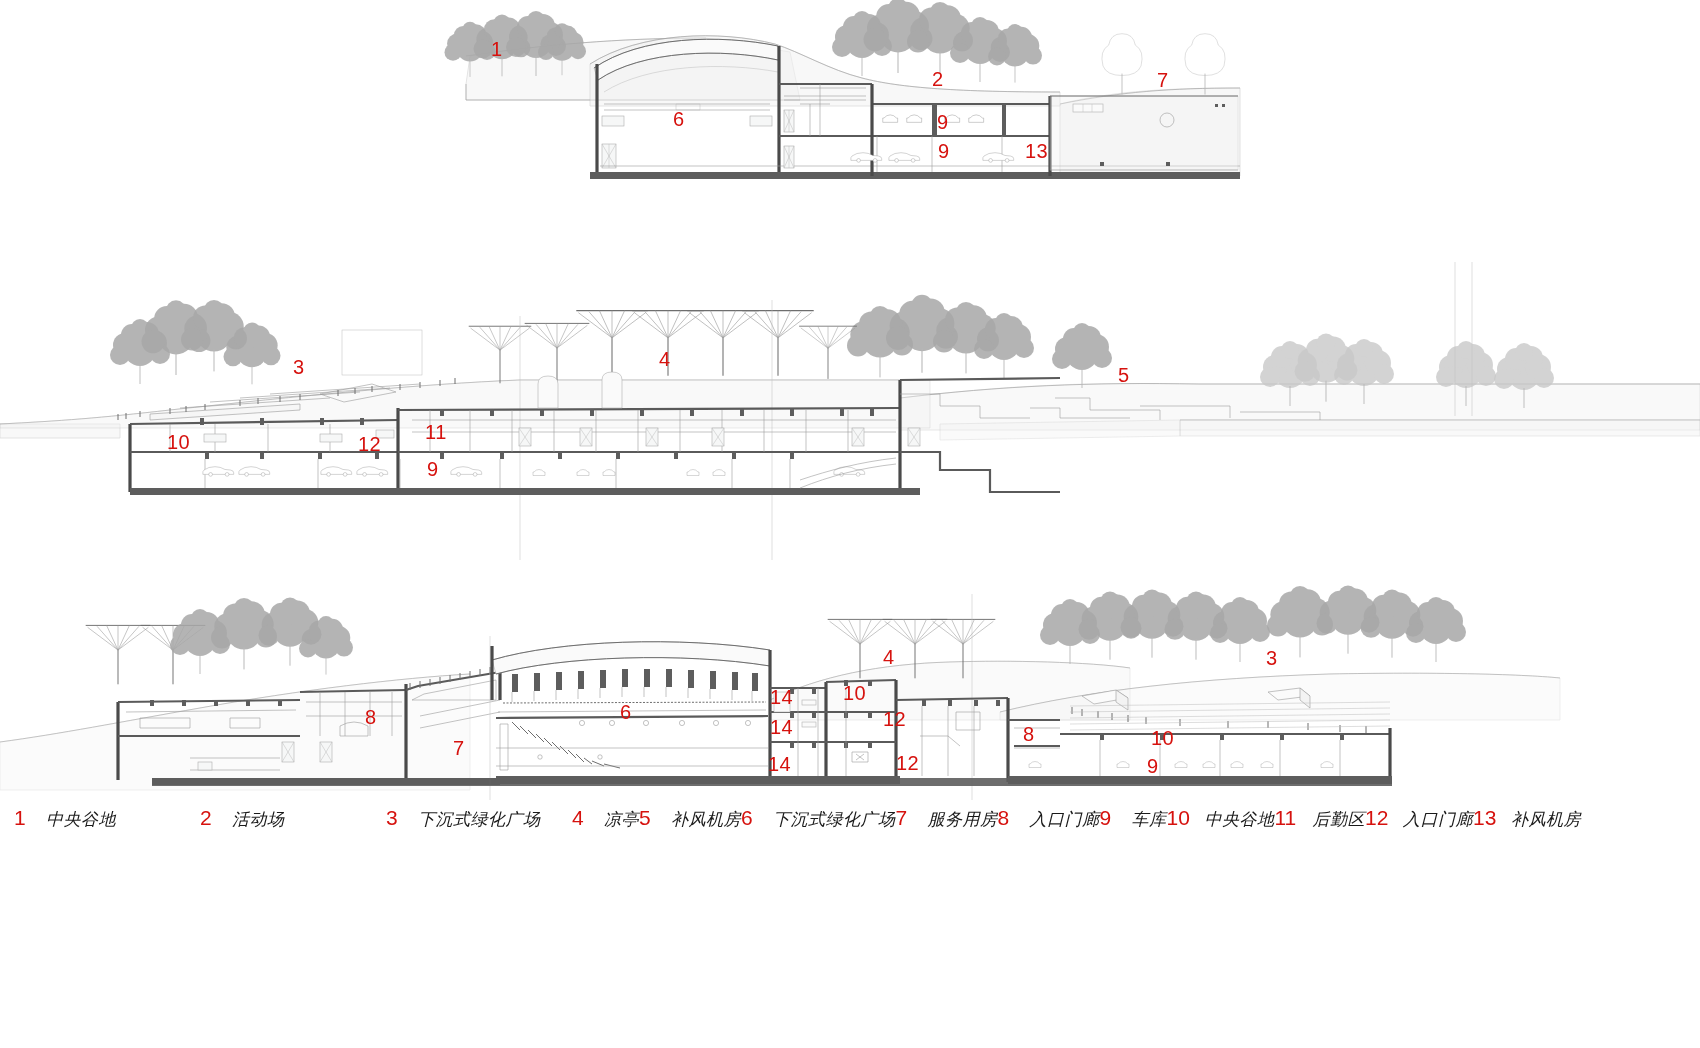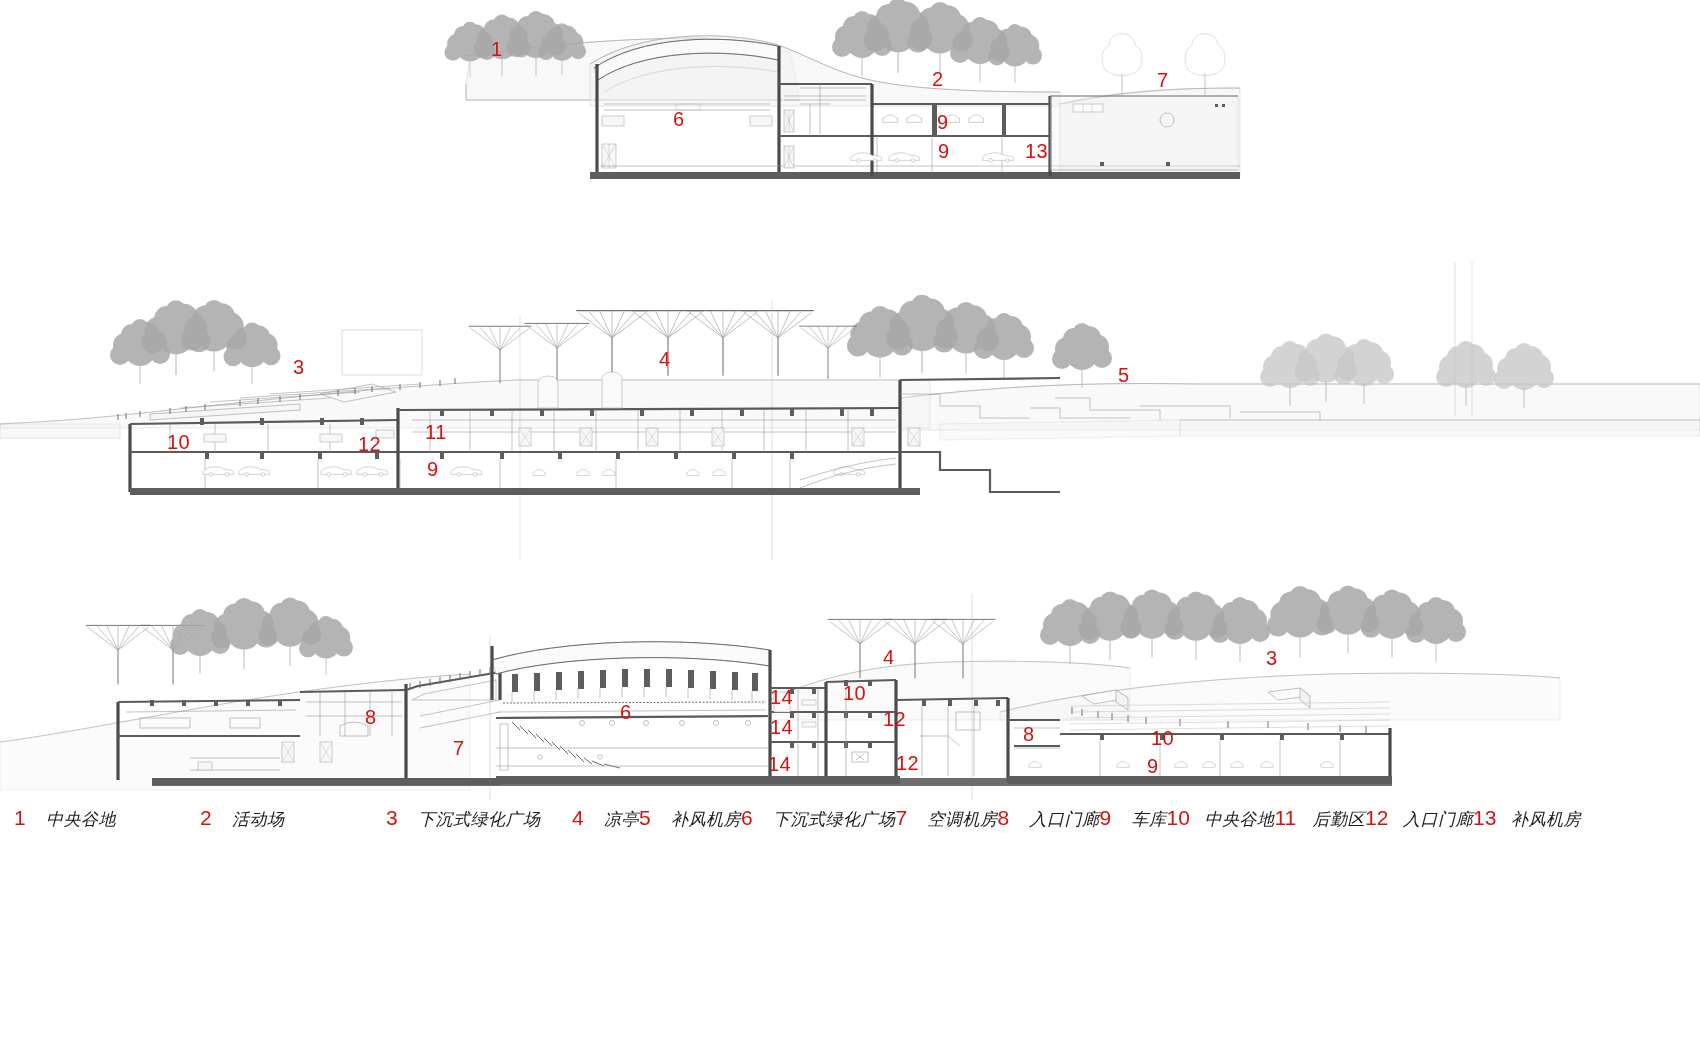--- a/index.html
+++ b/index.html
@@ -777,21 +777,21 @@
       <span class="leg-num">5</span>
       <span class="leg-txt">补风机房</span>
     </div>
 
     <div class="leg-item">
       <span class="leg-num">6</span>
       <span class="leg-txt">下沉式绿化广场</span>
     </div>
     <div class="leg-item">
       <span class="leg-num">7</span>
-      <span class="leg-txt">空调机房</span>
+      <span class="leg-txt">服务用房</span>
     </div>
     <div class="leg-item">
       <span class="leg-num">8</span>
       <span class="leg-txt">入口门廊</span>
     </div>
     <div class="leg-item">
       <span class="leg-num">9</span>
       <span class="leg-txt">车库</span>
     </div>
     <div class="leg-item">

